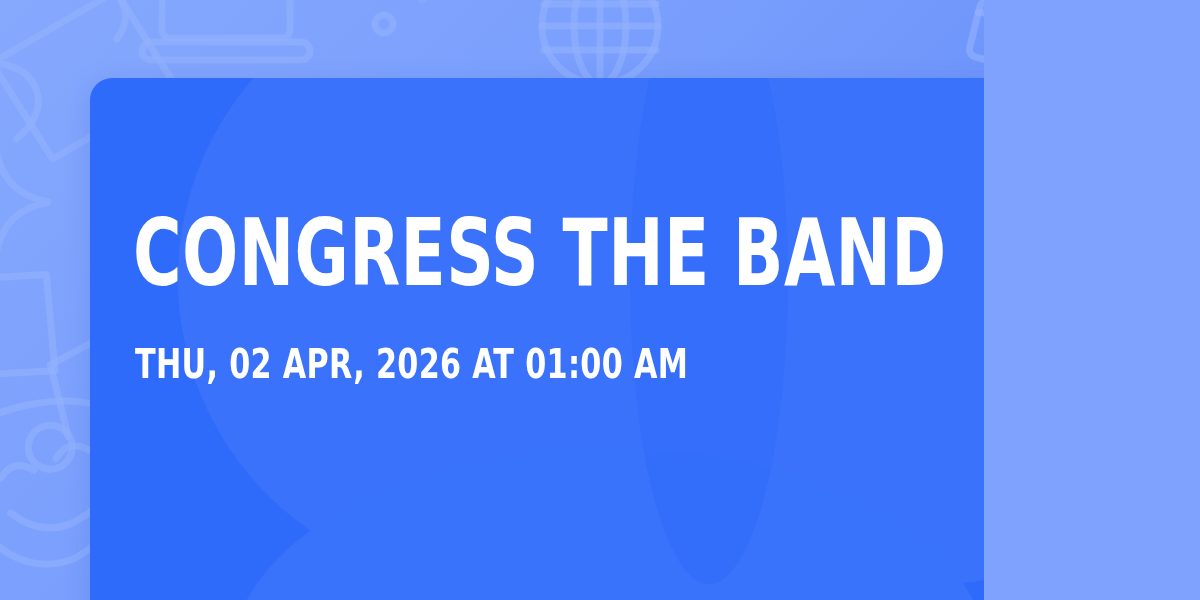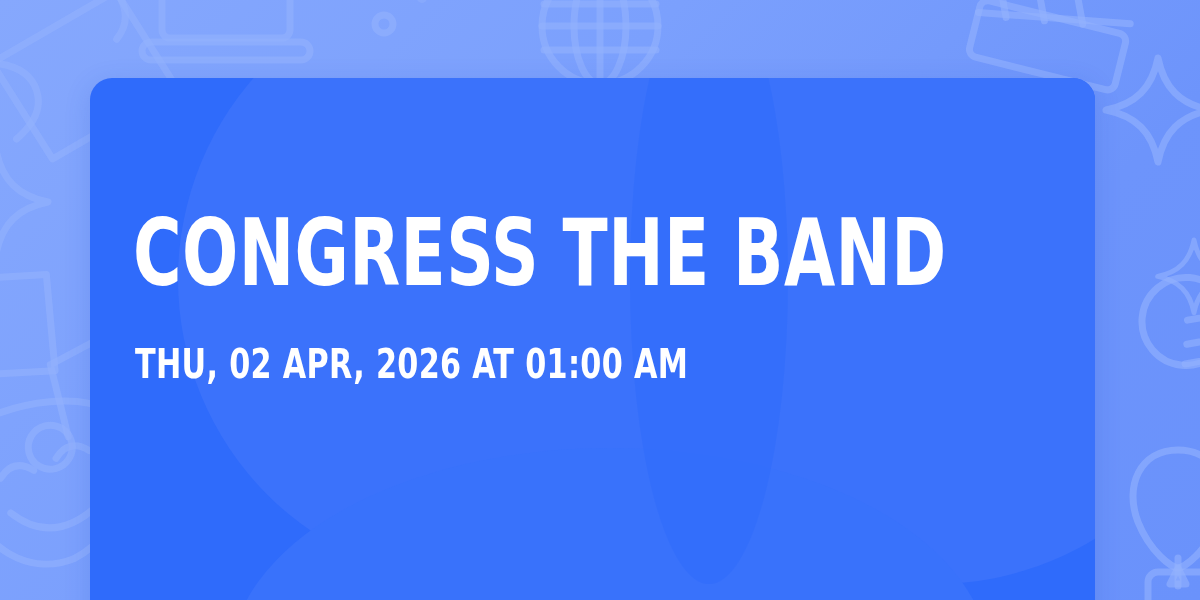--- a/index.html
+++ b/index.html
@@ -11,21 +11,21 @@
     width: 1200px;
     height: 600px;
     overflow: hidden;
     font-family: "Liberation Sans", sans-serif;
     background: #7ea2fd;
   }
 
   
   #banner-root {
     position: relative;
-    width: 1200px;
+    width: 984px;
     height: 600px;
     overflow: hidden;
     background: linear-gradient(135deg, #86a8fd 0%, #7ba0fd 38%, #6d94fb 72%, #6a92fb 100%);
   }
 
   
   #pattern-layer {
     position: absolute;
     inset: 0;
     z-index: 1;

